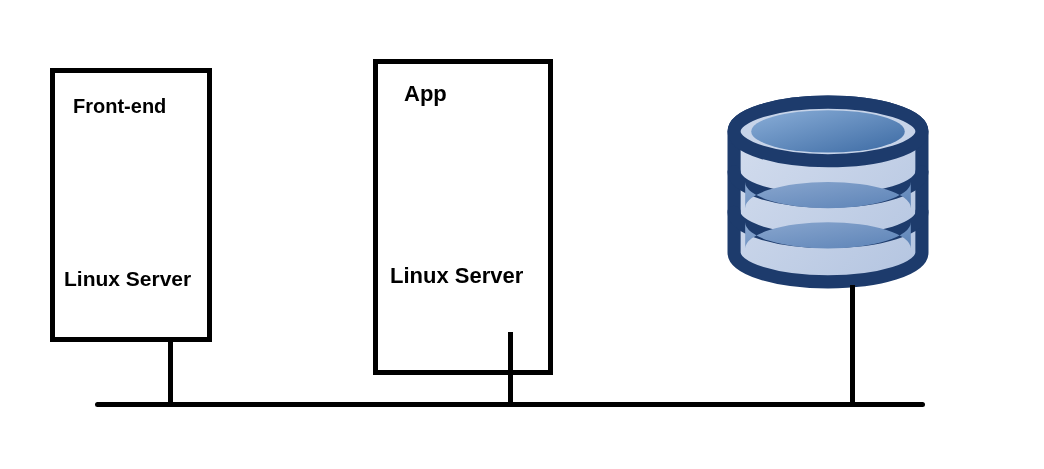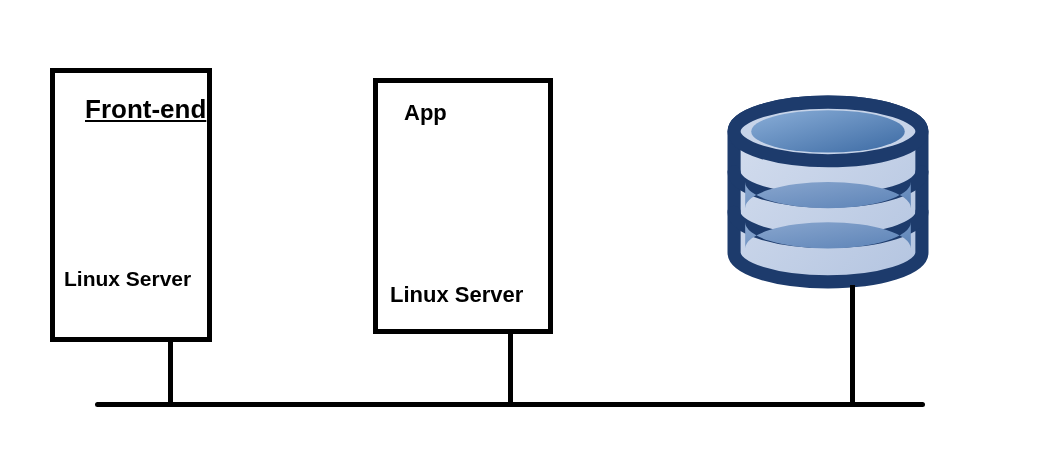--- a/index.html
+++ b/index.html
@@ -15,29 +15,29 @@
     background: #ffffff;
     overflow: hidden;
   }
   .server-box {
     position: absolute;
     box-sizing: border-box;
     border: 5px solid #000000;
     background: #ffffff;
   }
   .box-frontend { left: 50px;  top: 68px; width: 162px; height: 274px; }
-  .box-app      { left: 373px; top: 78px; width: 180px; height: 256px; }
+  .box-app      { left: 373px; top: 59px; width: 180px; height: 316px; }
   .box-label {
     position: absolute;
     font-weight: bold;
     color: #000000;
     white-space: nowrap;
     line-height: 1.1;
   }
-  .frontend-title   { left: 30px; top: 22px;  font-size: 26px; text-decoration: underline; }
+  .frontend-title   { left: 18px; top: 22px;  font-size: 20px; }
   .frontend-subtitle{ left: 9px;  top: 194px; font-size: 21px; }
   .app-title        { left: 26px; top: 18px;  font-size: 22px; }
   .app-subtitle     { left: 12px; top: 200px; font-size: 22px; }
 
   .connector {
     position: absolute;
     width: 5px;
     background: #000000;
   }
   .conn-frontend { left: 168px; top: 340px; height: 65px; }

